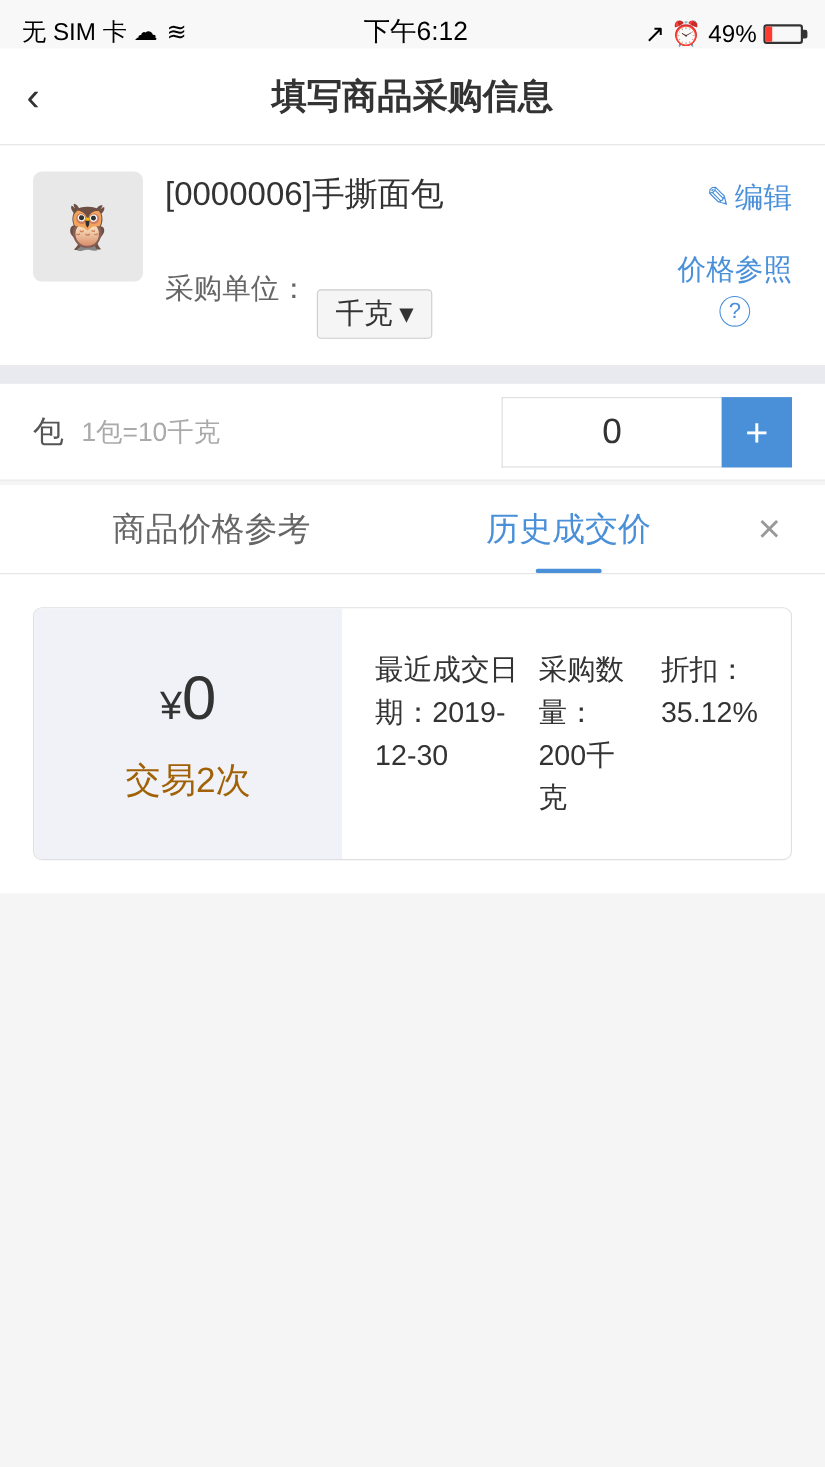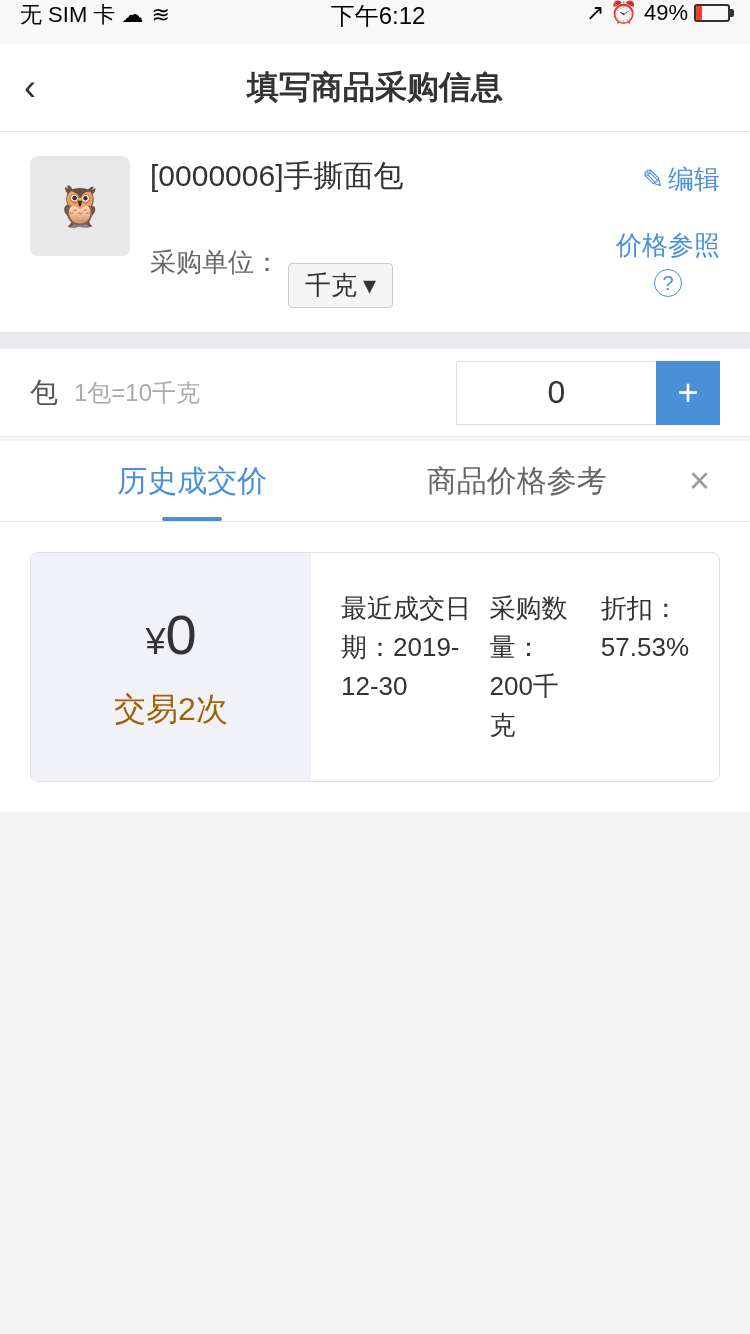--- a/index.html
+++ b/index.html
@@ -11,21 +11,21 @@
       background: #f5f5f5;
       overflow-x: hidden;
     }
 
     
     .status-bar {
       width: 750px;
       height: 44px;
       background: #f8f8f8;
       display: flex;
-      align-items: flex-start;
+      align-items: flex-end;
       justify-content: space-between;
       padding: 0 20px;
       font-size: 24px;
       color: #000;
     }
     .status-left { display: flex; align-items: center; gap: 8px; font-size: 22px; }
     .status-center { font-size: 24px; font-weight: 400; }
     .status-right { display: flex; align-items: center; gap: 6px; font-size: 22px; }
     .battery {
       width: 36px;
@@ -368,25 +368,25 @@
     <span class="quantity-hint">1包=10千克</span>
   </div>
   <div class="quantity-control">
     <input class="quantity-input" type="text" value="0" style="">
     <button class="quantity-plus">+</button>
   </div>
 </div>
 
 <div class="tabs-section">
   <div class="tabs-header">
+    <div class="tab-item">
+      <span>商品价格参考</span>
+    </div>
     <div class="tab-item active">
       <span>历史成交价</span>
-    </div>
-    <div class="tab-item">
-      <span>商品价格参考</span>
     </div>
     <div class="tab-close">×</div>
   </div>
 
   <div class="tab-content">
 
     <div class="price-card">
       <div class="price-card-left">
         <div class="price-amount">
           <span class="price-currency">¥</span><span>0</span>
@@ -394,18 +394,18 @@
         <div class="price-trades">交易2次</div>
       </div>
       <div class="price-card-right">
         <div class="price-detail-row">
           <span>最近成交日期：</span><span>2019-12-30</span>
         </div>
         <div class="price-detail-row">
           <span>采购数量：</span><span>200千克</span>
         </div>
         <div class="price-detail-row">
-          <span>折扣：</span><span>57.53%</span>
+          <span>折扣：</span><span>35.12%</span>
         </div>
       </div>
     </div>
   </div>
 </div>
 
 </body></html>

